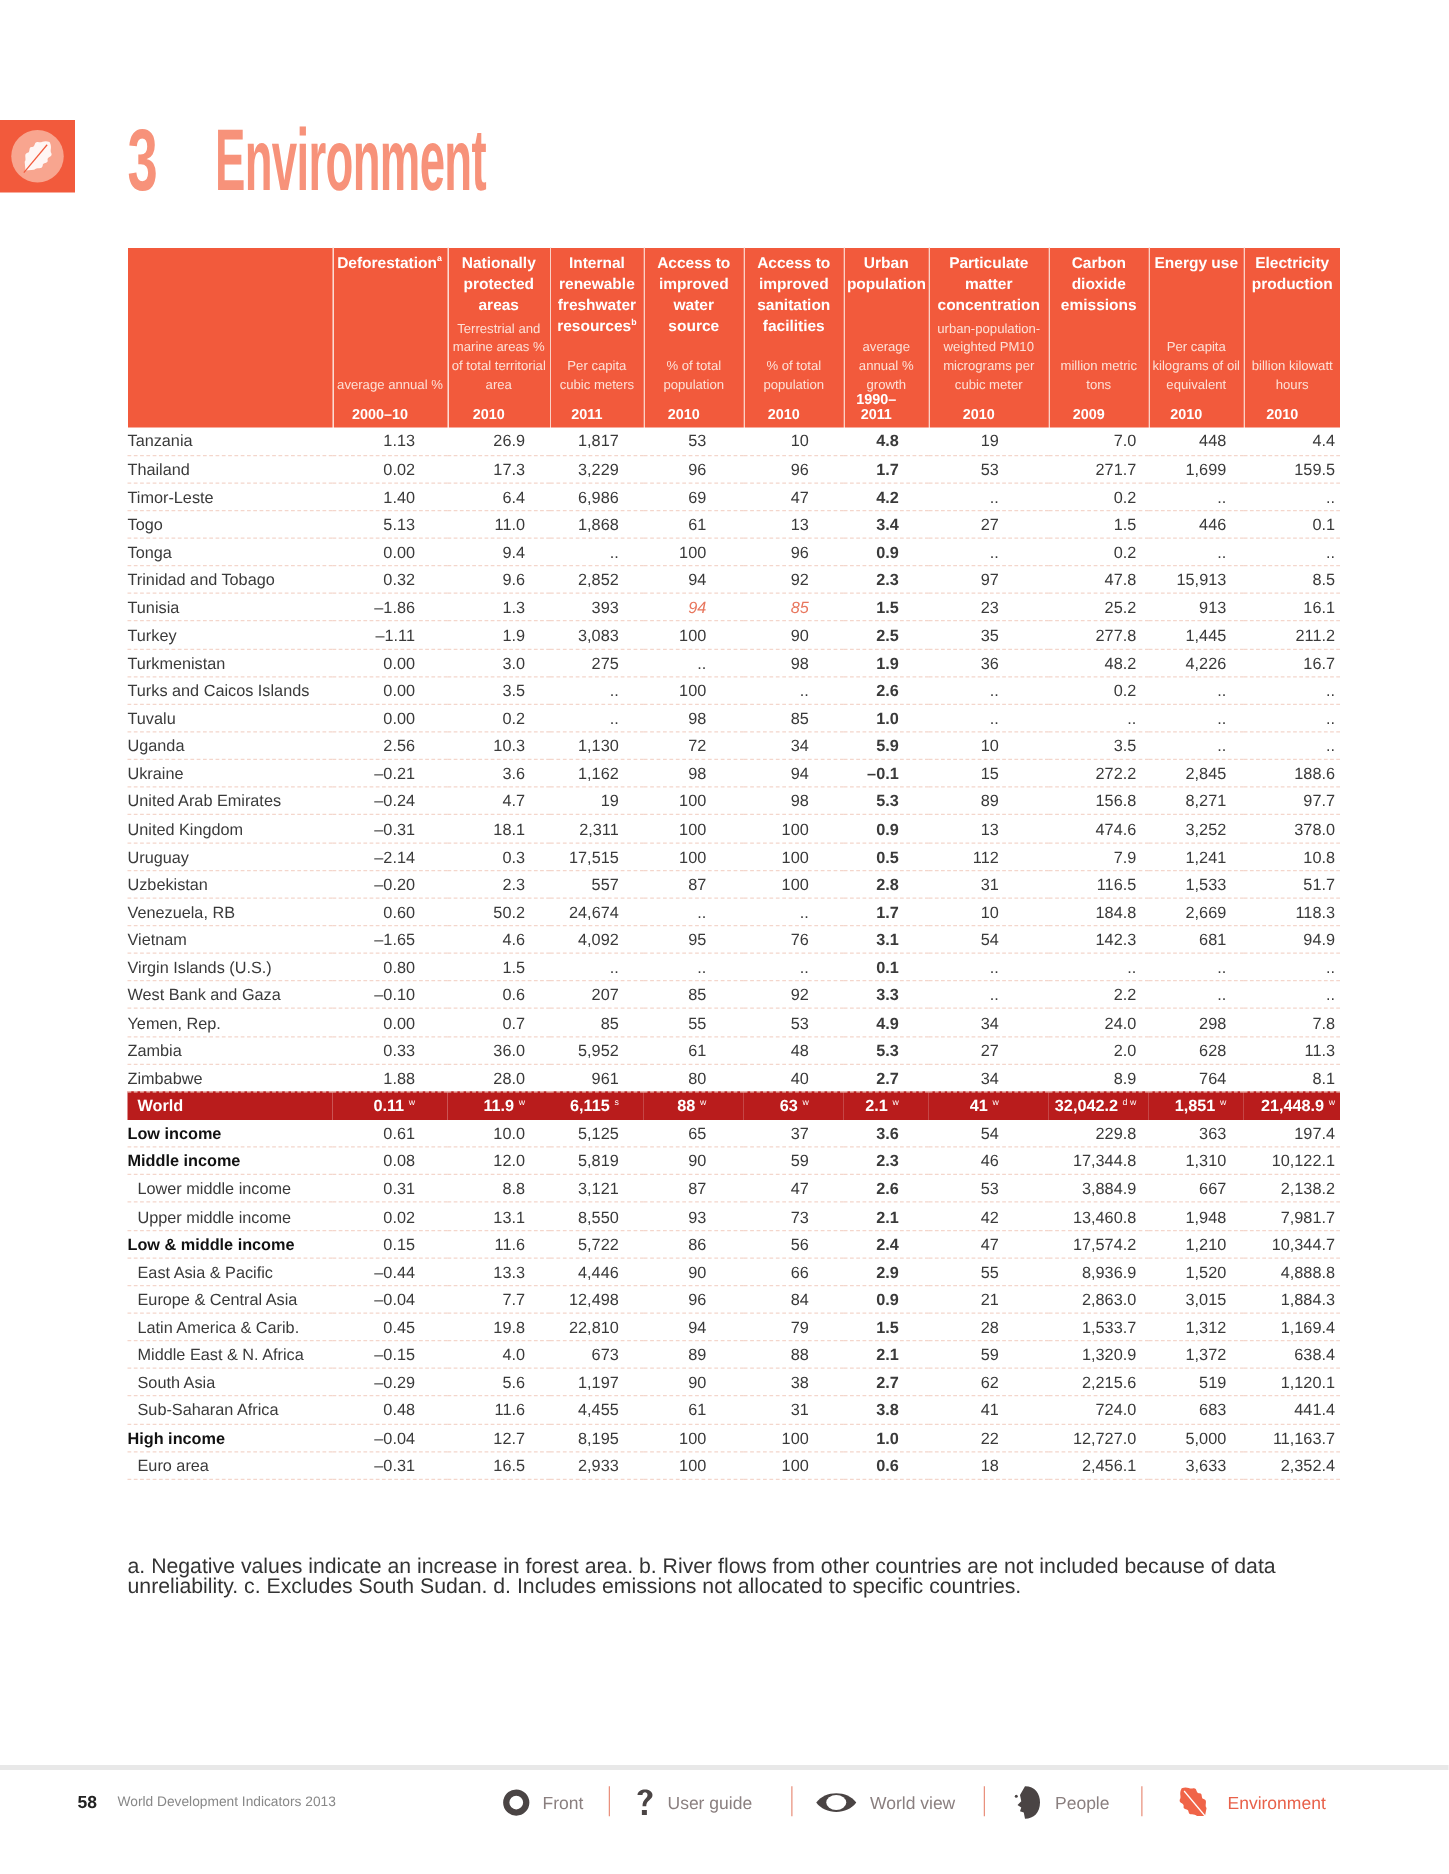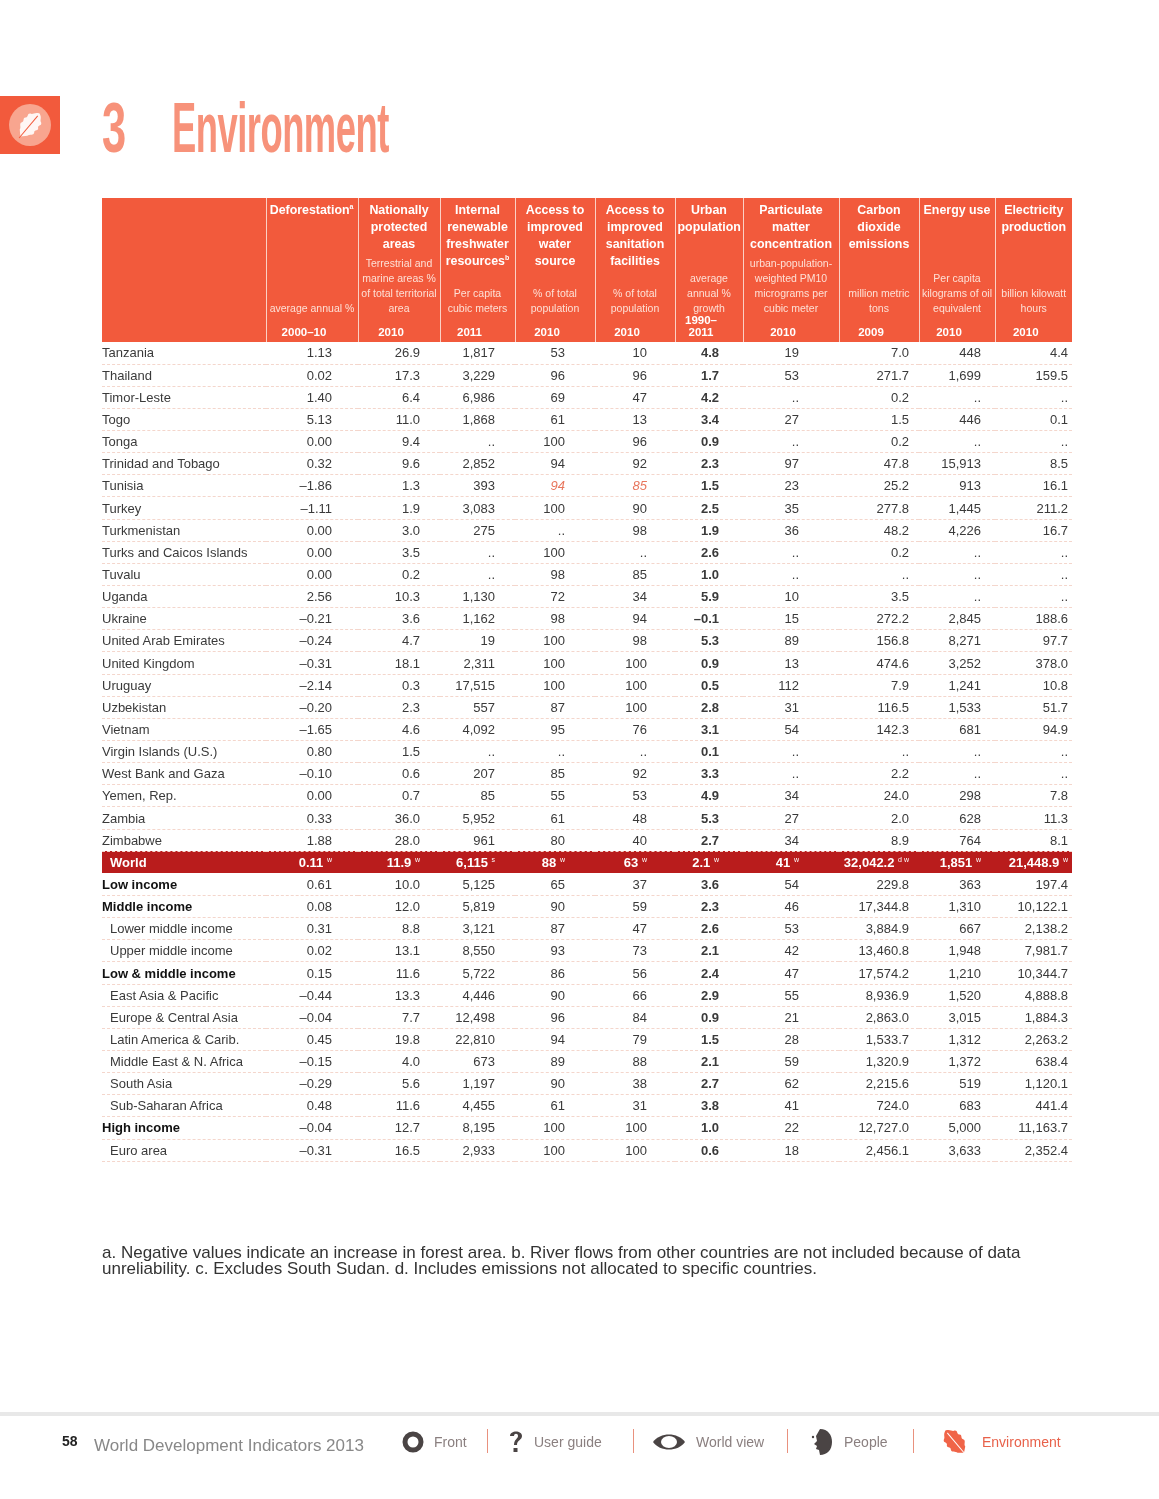--- a/index.html
+++ b/index.html
@@ -52,21 +52,21 @@
 
   tbody tr.world td { background: #b91c1c; color: #fff; font-weight: bold; border-bottom: none; }
   tbody tr.world td:first-child { padding-left: 8px; }
   tbody tr.world td + td { border-left: none; }
   tbody tr.world td sup { font-size: 7px; font-weight: normal; vertical-align: super; line-height: 0; }
 
   .footnote { position: absolute; left: 102px; top: 1245px; width: 960px; font-size: 17px; line-height: 16px; color: #333; }
 
   .footer-rule { position: absolute; left: 0; top: 1412px; width: 1159px; height: 4px; background: #e8e8e8; }
   .page-num { position: absolute; left: 62px; top: 1433px; font-size: 14px; font-weight: bold; color: #222; }
-  .pub-name { position: absolute; left: 94px; top: 1436px; font-size: 17px; color: #888; }
+  .pub-name { position: absolute; left: 94px; top: 1436px; font-size: 11px; color: #888; }
   .nav { position: absolute; top: 1428px; height: 28px; display: flex; align-items: center; }
   .nav .label { font-size: 14px; color: #8a7f7f; margin-left: 10px; }
   .nav.active .label { color: #e8614a; }
   .nav-sep { position: absolute; top: 1429px; width: 1px; height: 24px; background: #e9917e; }
 </style>
 </head>
 <body>
 
 <div class="chapter-badge">
   <div class="circle"></div>
@@ -369,20 +369,33 @@
         <td class="c3">557</td>
         <td class="c4">87</td>
         <td class="c5">100</td>
         <td class="c6">2.8</td>
         <td class="c7">31</td>
         <td class="c8">116.5</td>
         <td class="c9">1,533</td>
         <td class="c10">51.7</td>
       </tr>
       <tr>
+        <td class="c0">Venezuela, RB</td>
+        <td class="c1">0.60</td>
+        <td class="c2">50.2</td>
+        <td class="c3">24,674</td>
+        <td class="c4">..</td>
+        <td class="c5">..</td>
+        <td class="c6">1.7</td>
+        <td class="c7">10</td>
+        <td class="c8">184.8</td>
+        <td class="c9">2,669</td>
+        <td class="c10">118.3</td>
+      </tr>
+      <tr>
         <td class="c0">Vietnam</td>
         <td class="c1">–1.65</td>
         <td class="c2">4.6</td>
         <td class="c3">4,092</td>
         <td class="c4">95</td>
         <td class="c5">76</td>
         <td class="c6">3.1</td>
         <td class="c7">54</td>
         <td class="c8">142.3</td>
         <td class="c9">681</td>
@@ -561,21 +574,21 @@
         <td class="c0">Latin America &amp; Carib.</td>
         <td class="c1">0.45</td>
         <td class="c2">19.8</td>
         <td class="c3">22,810</td>
         <td class="c4">94</td>
         <td class="c5">79</td>
         <td class="c6">1.5</td>
         <td class="c7">28</td>
         <td class="c8">1,533.7</td>
         <td class="c9">1,312</td>
-        <td class="c10">2,263.2</td>
+        <td class="c10">1,169.4</td>
       </tr>
       <tr class="indent">
         <td class="c0">Middle East &amp; N. Africa</td>
         <td class="c1">–0.15</td>
         <td class="c2">4.0</td>
         <td class="c3">673</td>
         <td class="c4">89</td>
         <td class="c5">88</td>
         <td class="c6">2.1</td>
         <td class="c7">59</td>

